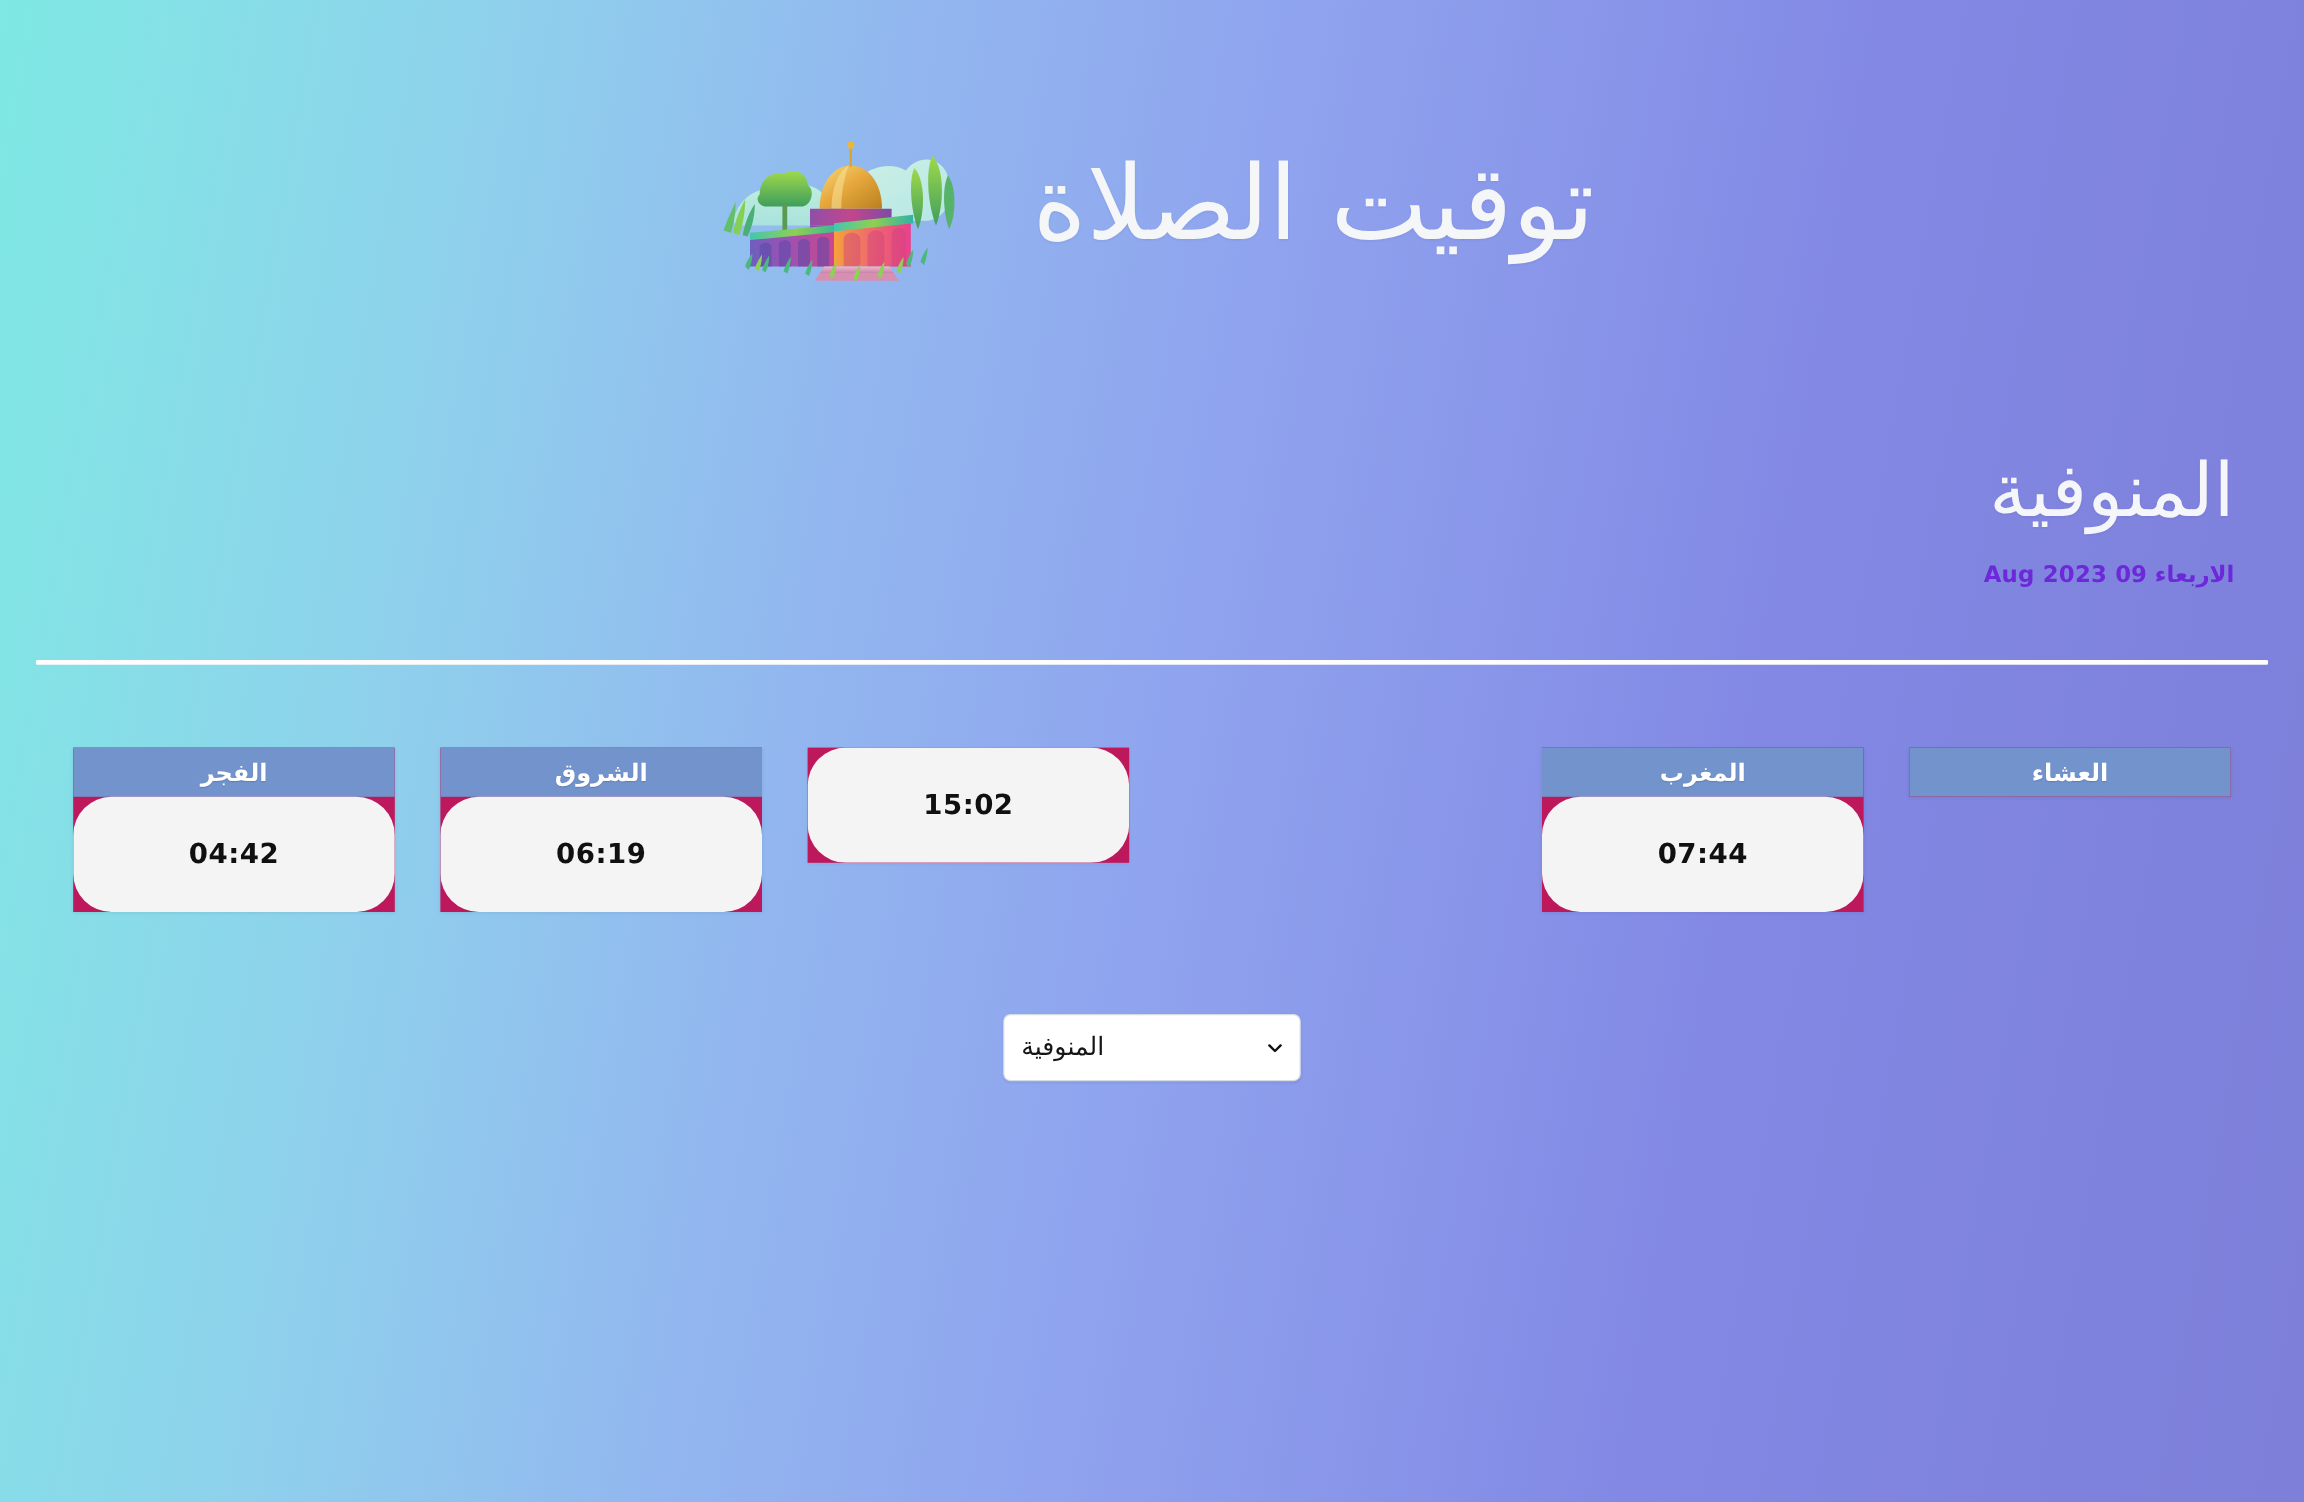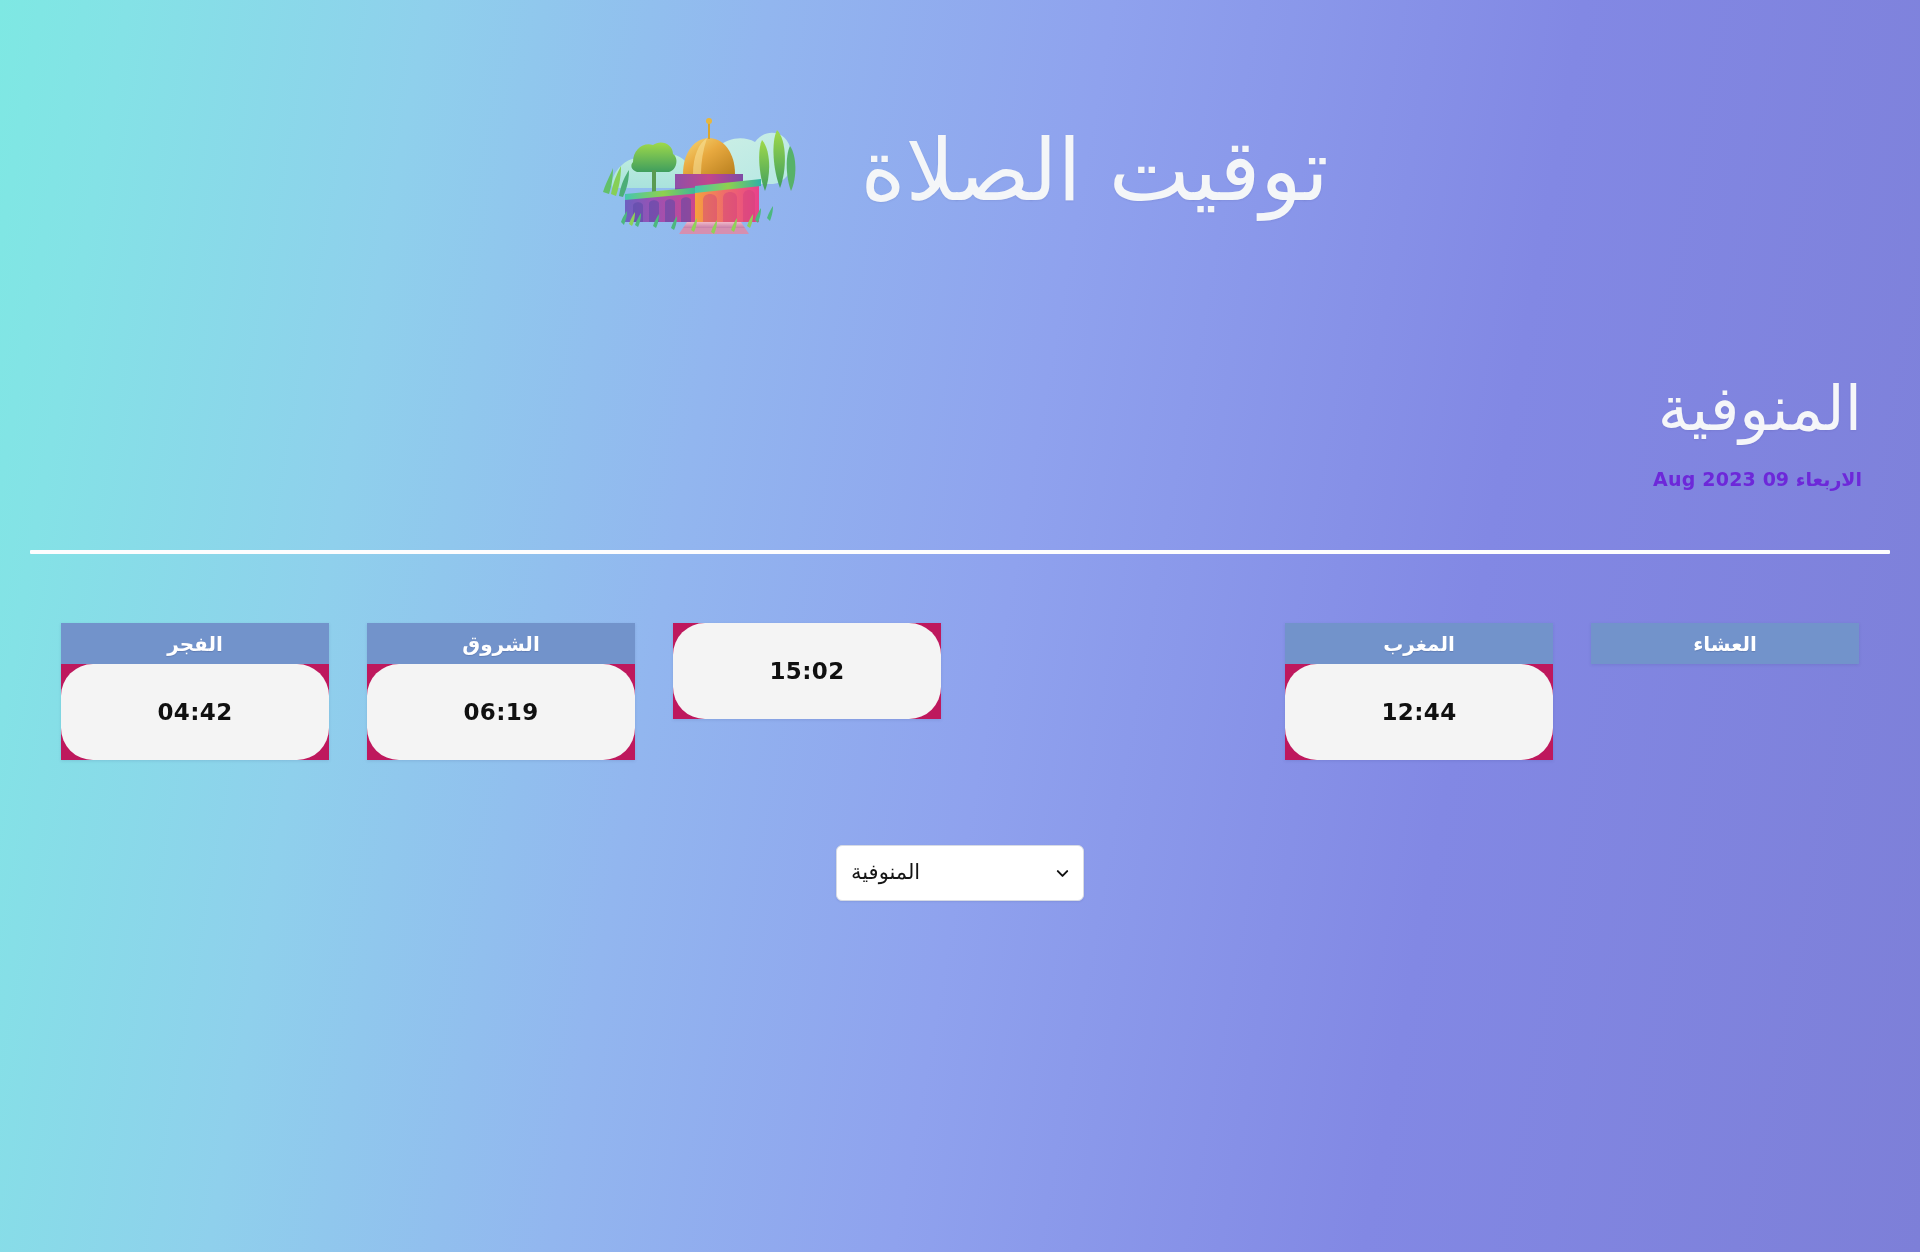--- a/index.html
+++ b/index.html
@@ -313,21 +313,21 @@
       <div class="card-head">
         <span class="card-head-label">العشاء</span>
       </div>
     </div>
 
     <div class="prayer-card">
       <div class="card-head">
         <span class="card-head-label">المغرب</span>
       </div>
       <div class="card-body">
-        <span class="card-time">12:44</span>
+        <span class="card-time">07:44</span>
       </div>
     </div>
 
     <div class="prayer-card">
     </div>
 
     <div class="prayer-card">
       <div class="card-body">
         <span class="card-time">15:02</span>
       </div>

